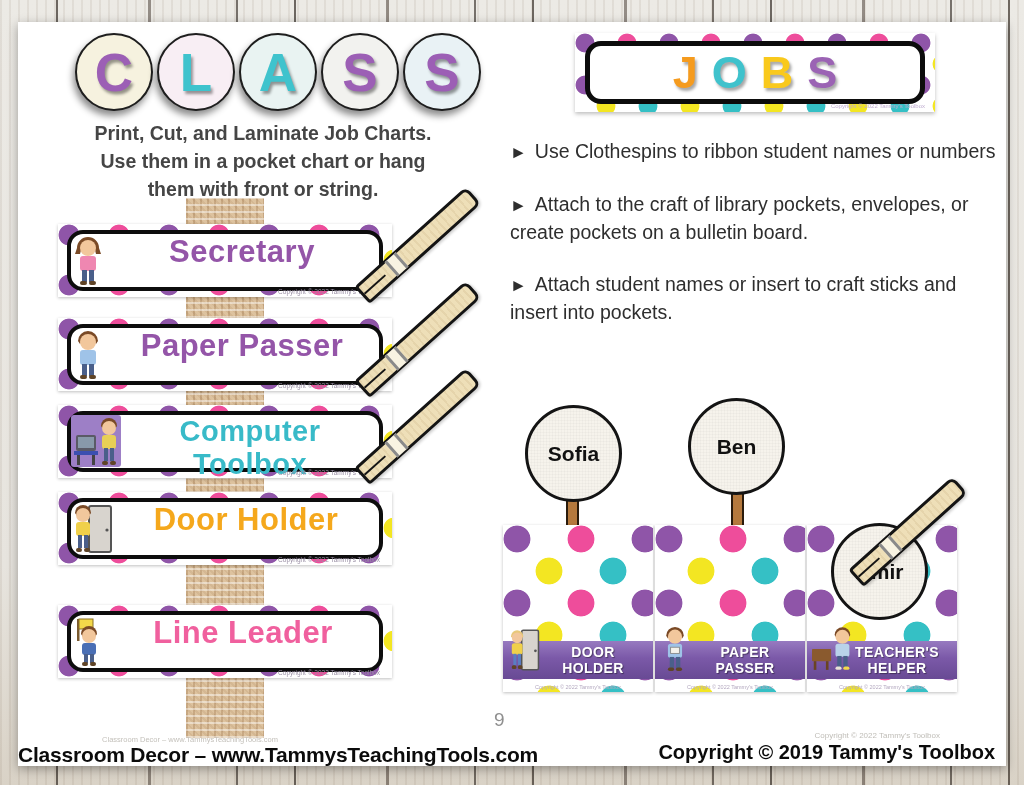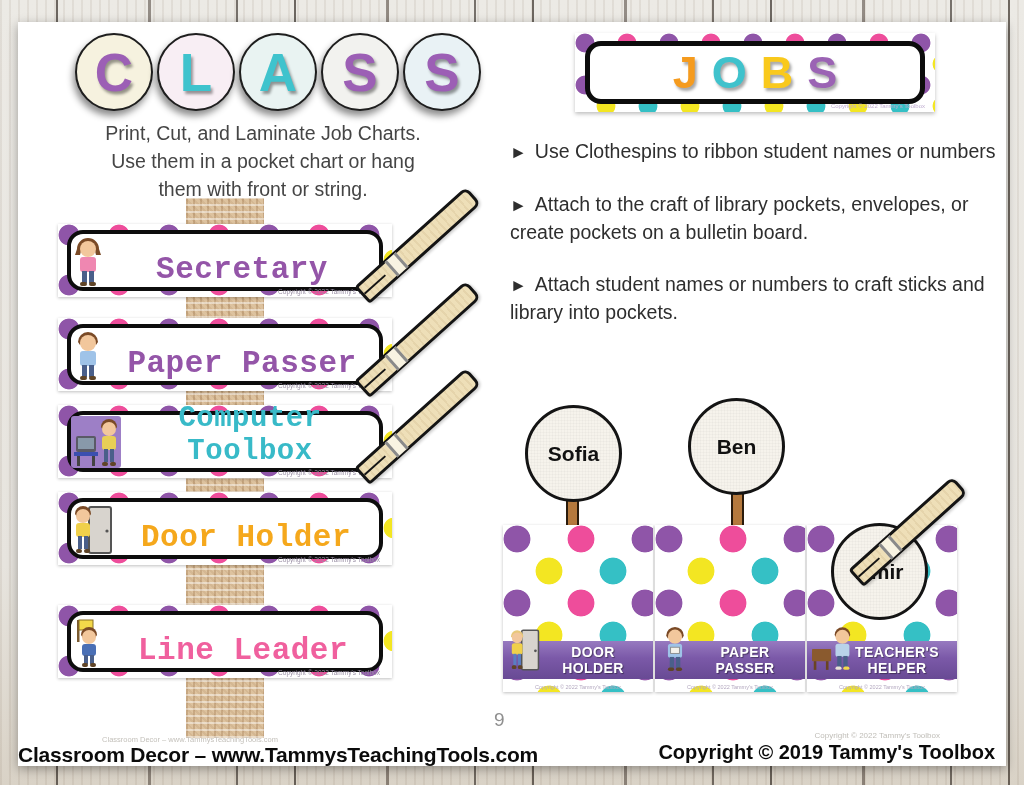--- a/index.html
+++ b/index.html
@@ -31,21 +31,21 @@
     text-shadow:2px 3px 3px rgba(0,0,0,0.4);
   }
   .lc-0 { background:#f6f2df; color:#9c5fb5; }
   .lc-1 { background:#f8eef4; color:#3fc3cd; }
   .lc-2 { background:#e9f3f2; color:#3fc3cd; }
   .lc-3 { background:#f2f2ef; color:#9c5fb5; }
   .lc-4 { background:#e9f2f5; color:#9c5fb5; }
 
   .intro-text {
     position:absolute; left:28px; top:97px; width:434px;
-    text-align:center; font-size:19.5px; line-height:28px; color:#454545;
+    text-align:center; font-size:19.5px; line-height:28px; color:#454545;font-weight:bold;
   }
 
   
   .jobs-banner {
     position:absolute; left:557px; top:11px; width:360px; height:79px;
     background-color:#fff;
     background-image:
       radial-gradient(circle at 10px 10px, #8f55a8 9px, transparent 9.8px),
       radial-gradient(circle at 10px 10px, #f3e622 9px, transparent 9.8px),
       radial-gradient(circle at 10px 10px, #ee4d9b 9px, transparent 9.8px),
@@ -88,21 +88,21 @@
       radial-gradient(circle at 11px 11px, #f3e622 10px, transparent 10.8px),
       radial-gradient(circle at 11px 11px, #ee4d9b 10px, transparent 10.8px),
       radial-gradient(circle at 11px 11px, #35c0c5 10px, transparent 10.8px);
     background-size:100px 50px;
     background-position:0 0, 25px 25px, 50px 0, 75px 25px;
     box-shadow:0 1px 3px rgba(0,0,0,0.25);
   }
   .strip-label {
     position:absolute; inset:6px 9px;
     background:#fff; border:4px solid #0d0d0d; border-radius:16px;
-    display:flex; align-items:flex-end; padding:0 0;font-family:Liberation Mono, monospace;
+    display:flex; align-items:flex-start; padding:0 0;
   }
   .strip-label .job-text { flex:1; text-align:center; font-weight:bold; font-size:31px; letter-spacing:0.5px; }
   .job-0 .job-text { color:#9455a8; } .job-1 .job-text { color:#9455a8; }
   .job-2 .job-text { color:#38bac8; font-size:29px; }
   .job-3 .job-text { color:#f5a81c; } .job-4 .job-text { color:#f0609e; }
   .strip-copy { position:absolute; right:12px; bottom:2px; font-size:6.5px; color:#9a8fa5; }
 
   .clip-box { flex:0 0 auto; display:flex; align-items:flex-end; height:52px; }
   .job-2 .clip-box { background:#9d7fc6; border-radius:3px; padding:2px 3px 0 3px; }
   .kid-hair { fill:#7a4a26; } .kid-face { fill:#f2c79c; }
@@ -209,21 +209,21 @@
       <span class="jl-1">O</span>
       <span class="jl-2">B</span>
       <span class="jl-3">S</span>
     </div>
     <span class="banner-copy">Copyright © 2022 Tammy's Toolbox</span>
   </div>
 
   <div class="tips">
     <div class="tip"><span class="marker">►</span><span>Use Clothespins to ribbon student names or numbers</span></div>
     <div class="tip"><span class="marker">►</span><span>Attach to the craft of library pockets, envelopes, or create pockets on a bulletin board.</span></div>
-    <div class="tip"><span class="marker">►</span><span>Attach student names or numbers to craft sticks and library into pockets.</span></div>
+    <div class="tip"><span class="marker">►</span><span>Attach student names or insert to craft sticks and insert into pockets.</span></div>
   </div>
 
   <div class="burlap"></div>
 
   <div class="strip job-0" style="top:202px;">
     <div class="strip-label">
       <span class="clip-box">
         <svg width="34" height="50" viewBox="0 0 34 50">
             <path class="kid-hair" d="M6 12 a11 11 0 0 1 22 0 l2 6 h-5 l-1-4 h-14 l-1 4 h-5 z"></path>
             <circle class="kid-face" cx="17" cy="12" r="8"></circle>

